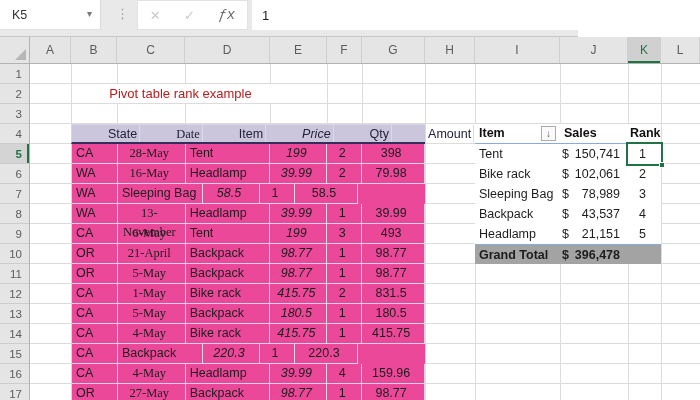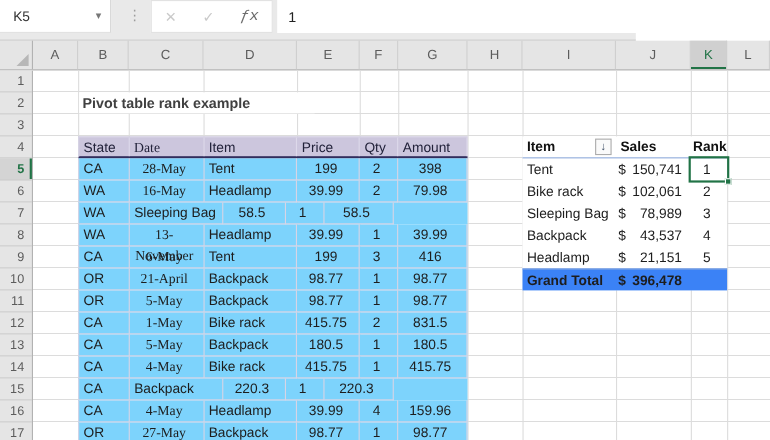--- a/index.html
+++ b/index.html
@@ -39,43 +39,43 @@
   .rh { height:20px; line-height:20px; text-align:right; padding-right:7px; font-size:11.5px;
         color:#5c5c5c; border-bottom:1px solid #cdcdcd; }
   .rh.sel { background:#d4d4d4; color:#217346; font-weight:bold; box-shadow:inset -2px 0 0 #217346; }
 
   .grid { position:absolute; left:30px; top:0; width:670px; height:340px;
           background:repeating-linear-gradient(to bottom, transparent 0 19px, #dcdcdc 19px 20px); }
   .vl { position:absolute; top:0; width:1px; height:340px; background:#dcdcdc; }
 
   
   .title { position:absolute; left:72px; top:20px; width:214px; height:19px; background:#fff;
-           line-height:19px; padding-left:3px; font-weight:bold; font-size:13px; color:#404040; }
+           line-height:19px; padding-left:3px; font-weight:normal; font-size:13px; color:#b91c1c;text-align:center; }
 
   
   .mtable { position:absolute; left:71px; top:60px; width:354px; }
   .thead { display:flex; height:20px; background:#ccc6dd; border-top:1px solid #d8d4e5;
            border-left:1px solid #d8d4e5; border-bottom:2px solid #322d5c; }
-  .th { line-height:18px; color:#22223a; border-right:1px solid #ddd9ea; padding:0 4px; }
-  .trow { display:flex; height:20px; background:#7dd3fc; border-left:1px solid #d8d4e5; }
+  .th { line-height:18px; color:#22223a; border-right:1px solid #ddd9ea; padding:0 4px;margin-left:32px; }
+  .trow { display:flex; height:20px; background:#ec4899; border-left:1px solid #d8d4e5; }
   .tc { line-height:19px; border-right:1px solid #d8d4e5; border-bottom:1px solid #d8d4e5; }
   .c0 { width:46px; } .c1 { width:68px;font-family:Liberation Serif, serif; } .c2 { width:85px; }
-  .c3 { width:57px; } .c4 { width:35px; } .c5 { width:63px; }
+  .c3 { width:57px;font-style:italic; } .c4 { width:35px; } .c5 { width:63px; }
   .al { text-align:left; padding-left:4px; padding-right:2px; }
   .ar { text-align:center; padding-right:6px; padding-left:2px; }
 
   
   .ptable { position:absolute; left:475px; top:60px; width:186px; background:#fff; }
   .phead { display:flex; height:20px; font-weight:bold; border-bottom:1px solid #8eaadb; position:relative; }
   .ph { line-height:19px; color:#111; }
   .p0 { width:85px; } .p1 { width:68px; } .p2 { width:33px; }
   .prow { display:flex; height:20px; }
   .pc { line-height:20px; }
   .money { display:flex; justify-content:space-between; padding:0 8px 0 2px; }
-  .ptotal { display:flex; height:20px; background:#3b82f6; font-weight:bold; border-top:1px solid #8eaadb; }
+  .ptotal { display:flex; height:20px; background:#a3a3a3; font-weight:bold; border-top:1px solid #8eaadb; }
   .sortbtn { position:absolute; left:66px; top:2px; width:15px; height:15px; background:#fafafa;
              border:1px solid #ababab; font-size:10px; line-height:13px; text-align:center;
              color:#44546a; font-weight:normal; }
 
   
   .selbox { position:absolute; left:626px; top:78px; width:37px; height:24px;
             border:2px solid #217346; background:transparent; }
   .handle { position:absolute; right:-4px; bottom:-4px; width:6px; height:6px;
             background:#217346; border:1px solid #fff; }
 </style>
@@ -193,21 +193,21 @@
           <span class="tc c3 ar">39.99</span>
           <span class="tc c4 ar">1</span>
           <span class="tc c5 ar">39.99</span>
       </div>
       <div class="trow">
         <span class="tc c0 al">CA</span>
           <span class="tc c1 ar">6-May</span>
           <span class="tc c2 al">Tent</span>
           <span class="tc c3 ar">199</span>
           <span class="tc c4 ar">3</span>
-          <span class="tc c5 ar">416</span>
+          <span class="tc c5 ar">493</span>
       </div>
       <div class="trow">
         <span class="tc c0 al">OR</span>
           <span class="tc c1 ar">21-April</span>
           <span class="tc c2 al">Backpack</span>
           <span class="tc c3 ar">98.77</span>
           <span class="tc c4 ar">1</span>
           <span class="tc c5 ar">98.77</span>
       </div>
       <div class="trow">

